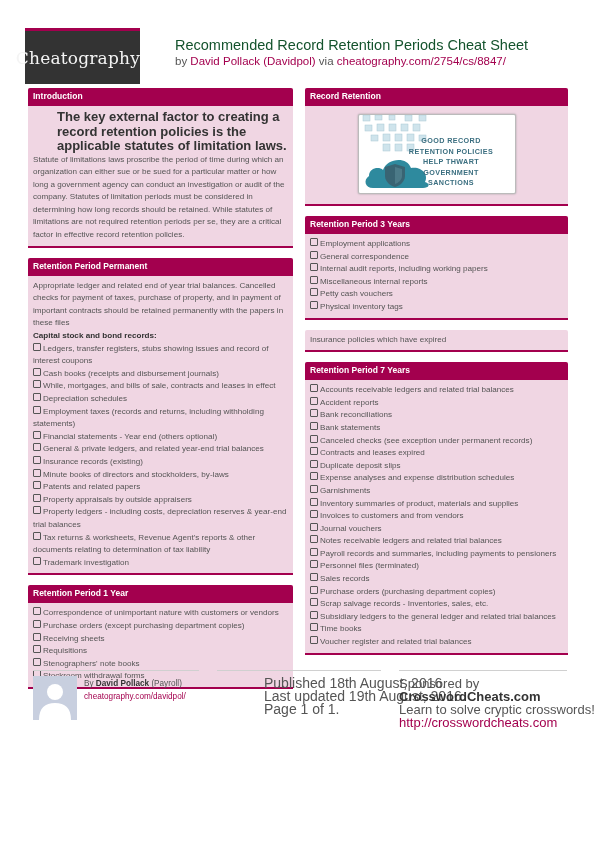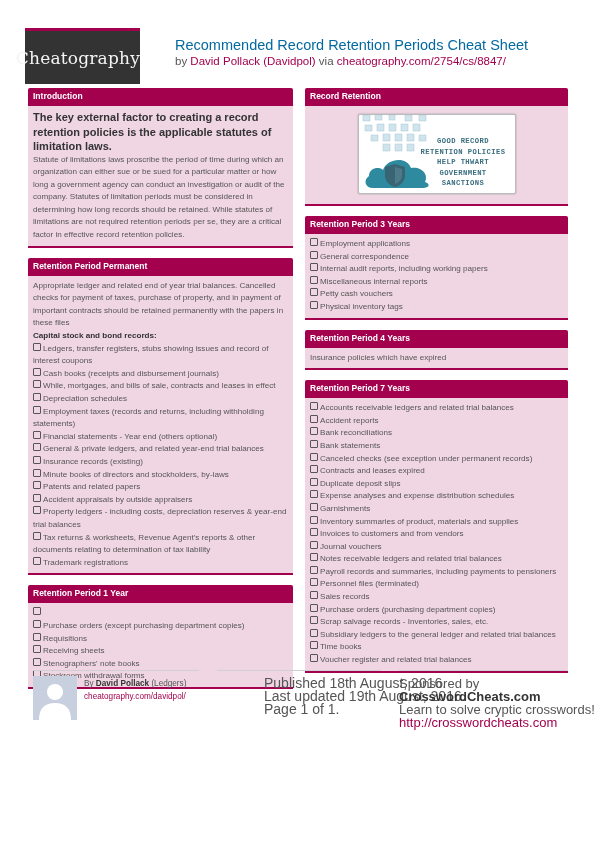--- a/index.html
+++ b/index.html
@@ -2,41 +2,41 @@
 <html><head>
 <meta charset="utf-8">
 <style>
   html, body { margin:0; padding:0; background:#ffffff; }
   body { width:600px; height:849px; position:relative; overflow:hidden;
          font-family:"Liberation Sans", sans-serif; color:#555; }
   .logo { position:absolute; left:25px; top:28px; width:115px; height:56px;
           background:#333333; border-top:3px solid #a3004e; box-sizing:border-box;
           display:flex; align-items:center; justify-content:flex-end; }
   .logo span { color:#f4f4f4; font-family:"DejaVu Serif", serif; font-size:17px; letter-spacing:0.2px; }
-  .title { position:absolute; left:175px; top:37px; font-size:14.5px; color:#0369a1; white-space:nowrap; }
+  .title { position:absolute; left:175px; top:37px; font-size:14.5px; color:#14532d; white-space:nowrap; }
   .byline { position:absolute; left:175px; top:55px; font-size:11.5px; color:#555; white-space:nowrap; }
   .byline a { color:#a3004e; text-decoration:none; }
   .col { position:absolute; top:88px; width:265px; }
   .col.left { left:28px; }
   .col.right { left:305px; width:263px; }
   .sec { background:#f0d6e3; border-bottom:2px solid #a3004e; margin-bottom:10px; border-radius:2px 2px 0 0; }
   .sec-h { background:#a3004e; color:#fff; font-weight:bold; font-size:8.5px;
            padding:3px 5px 5px; border-radius:2px 2px 0 0; }
   .sec-b { padding:4px 5px 4px; font-size:8.1px; line-height:12.6px; color:#555; }
-  .sec-b .lead { font-weight:bold; color:#333; font-size:11px; line-height:14.5px; }
+  .sec-b .lead { font-weight:bold; color:#333; font-size:13px; line-height:14.5px;margin-left:24px; }
   .sec-b .sub { font-weight:bold; color:#333; }
   .cb { display:inline-block; width:6px; height:6px; border:1px solid #555; border-radius:1px;
         margin-right:2px; vertical-align:-0px; }
   .li { }
   .img-wrap { display:flex; justify-content:center; padding:8px 0 10px; }
   .rimg { width:156px; height:78px; background:#fff; border:1px solid #bbb; box-shadow:0 0 2px #999;
           position:relative; overflow:hidden; border-radius:2px; }
   .rimg .docs { position:absolute; left:2px; top:0; width:78px; height:38px; }
-  .rimg .txt { position:absolute; right:4px; top:21px; width:95px; text-align:center;
-               font-family:Liberation Mono, monospace; font-weight:bold; font-size:7.2px; line-height:10.5px;
+  .rimg .txt { position:absolute; right:16px; top:21px; width:95px; text-align:center;
+               font-family:Liberation Sans, sans-serif; font-weight:bold; font-size:7.2px; line-height:10.5px;
                color:#3b6f80; letter-spacing:0.4px; }
   .rimg .cloud { position:absolute; left:4px; top:37px; }
   .footer-rule { position:absolute; top:670px; height:1px; background:#d0d0d0; }
   .avatar { position:absolute; left:33px; top:676px; width:44px; height:44px; background:#c8cfdf; overflow:hidden; }
   .f1 { position:absolute; left:84px; top:677px; font-size:8.2px; line-height:13px; color:#555; }
   .f1 b { color:#333; }
   .f1 a, .f3 a { color:#a3004e; text-decoration:none; }
   .f2 { position:absolute; left:217px; top:677px; font-size:14px; line-height:13px; color:#555;margin-left:47px; }
   .f3 { position:absolute; left:399px; top:677px; font-size:13px; line-height:13px; color:#555; }
   .f3 b { color:#333; }
@@ -73,34 +73,34 @@
       <div class="li"><span class="cb"></span><span>Ledgers, transfer registers, stubs showing issues and record of interest coupons</span></div>
       <div class="li"><span class="cb"></span><span>Cash books (receipts and disbursement journals)</span></div>
       <div class="li"><span class="cb"></span><span>While, mortgages, and bills of sale, contracts and leases in effect</span></div>
       <div class="li"><span class="cb"></span><span>Depreciation schedules</span></div>
       <div class="li"><span class="cb"></span><span>Employment taxes (records and returns, including withholding statements)</span></div>
       <div class="li"><span class="cb"></span><span>Financial statements - Year end (others optional)</span></div>
       <div class="li"><span class="cb"></span><span>General &amp; private ledgers, and related year-end trial balances</span></div>
       <div class="li"><span class="cb"></span><span>Insurance records (existing)</span></div>
       <div class="li"><span class="cb"></span><span>Minute books of directors and stockholders, by-laws</span></div>
       <div class="li"><span class="cb"></span><span>Patents and related papers</span></div>
-      <div class="li"><span class="cb"></span><span>Accident appraisals by outside appraisers</span></div>
+      <div class="li"><span class="cb"></span><span>Property appraisals by outside appraisers</span></div>
       <div class="li"><span class="cb"></span><span>Property ledgers - including costs, depreciation reserves &amp; year-end trial balances</span></div>
       <div class="li"><span class="cb"></span><span>Tax returns &amp; worksheets, Revenue Agent's reports &amp; other documents relating to determination of tax liability</span></div>
-      <div class="li"><span class="cb"></span><span>Trademark registrations</span></div>
+      <div class="li"><span class="cb"></span><span>Trademark investigation</span></div>
     </div>
   </div>
 
   <div class="sec">
     <div class="sec-h">Retention Period 1 Year</div>
     <div class="sec-b">
-      <div class="li"><span class="cb"></span></div>
+      <div class="li"><span class="cb"></span><span>Correspondence of unimportant nature with customers or vendors</span></div>
       <div class="li"><span class="cb"></span><span>Purchase orders (except purchasing department copies)</span></div>
+      <div class="li"><span class="cb"></span><span>Receiving sheets</span></div>
       <div class="li"><span class="cb"></span><span>Requisitions</span></div>
-      <div class="li"><span class="cb"></span><span>Receiving sheets</span></div>
       <div class="li"><span class="cb"></span><span>Stenographers' note books</span></div>
       <div class="li"><span class="cb"></span><span>Stockroom withdrawal forms</span></div>
     </div>
   </div>
 </div>
 
 <div class="col right">
 
   <div class="sec">
     <div class="sec-h">Record Retention</div>
@@ -150,21 +150,20 @@
       <div class="li"><span class="cb"></span><span>Employment applications</span></div>
       <div class="li"><span class="cb"></span><span>General correspondence</span></div>
       <div class="li"><span class="cb"></span><span>Internal audit reports, including working papers</span></div>
       <div class="li"><span class="cb"></span><span>Miscellaneous internal reports</span></div>
       <div class="li"><span class="cb"></span><span>Petty cash vouchers</span></div>
       <div class="li"><span class="cb"></span><span>Physical inventory tags</span></div>
     </div>
   </div>
 
   <div class="sec">
-    <div class="sec-h">Retention Period 4 Years</div>
     <div class="sec-b">
       <div>Insurance policies which have expired</div>
     </div>
   </div>
 
   <div class="sec">
     <div class="sec-h">Retention Period 7 Years</div>
     <div class="sec-b">
       <div class="li"><span class="cb"></span><span>Accounts receivable ledgers and related trial balances</span></div>
       <div class="li"><span class="cb"></span><span>Accident reports</span></div>
@@ -195,21 +194,21 @@
 <div class="footer-rule" style="left:217px;width:164px;"></div>
 <div class="footer-rule" style="left:399px;width:168px;"></div>
 
 <div class="avatar">
   <svg viewBox="0 0 44 44" width="44" height="44">
     <circle cx="22" cy="16" r="8" fill="#ffffff"></circle>
     <path d="M6 44 C6 32 12 27 22 27 C32 27 38 32 38 44 Z" fill="#ffffff"></path>
   </svg>
 </div>
 <div class="f1">
-  <div><span>By</span> <b>David Pollack</b> <span>(Ledgers)</span></div>
+  <div><span>By</span> <b>David Pollack</b> <span>(Payroll)</span></div>
   <div><a>cheatography.com/davidpol/</a></div>
 </div>
 <div class="f2">
   <div>Published 18th August, 2016.</div>
   <div>Last updated 19th August, 2016.</div>
   <div>Page 1 of 1.</div>
 </div>
 <div class="f3">
   <div><span>Sponsored by</span> <b>CrosswordCheats.com</b></div>
   <div>Learn to solve cryptic crosswords!</div>

